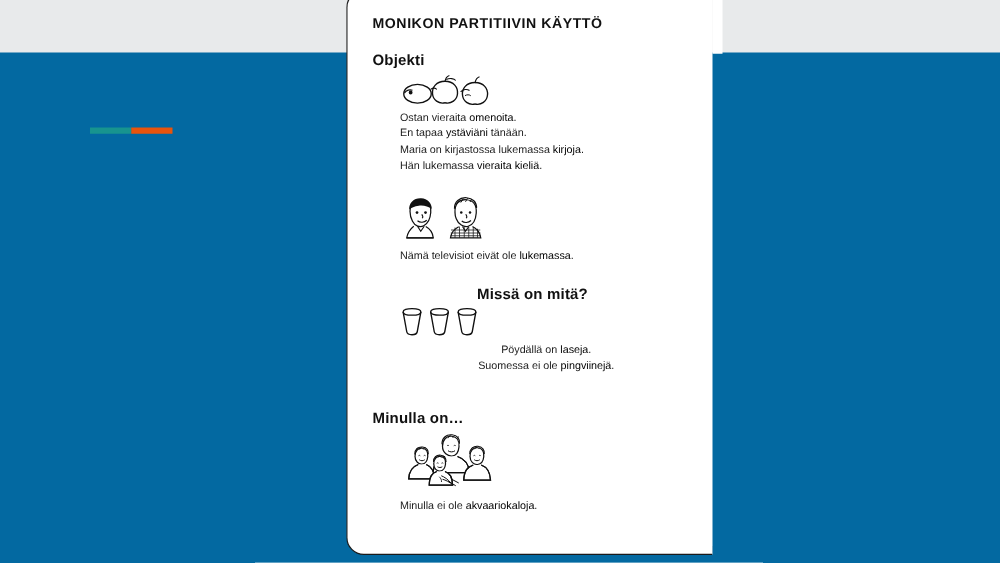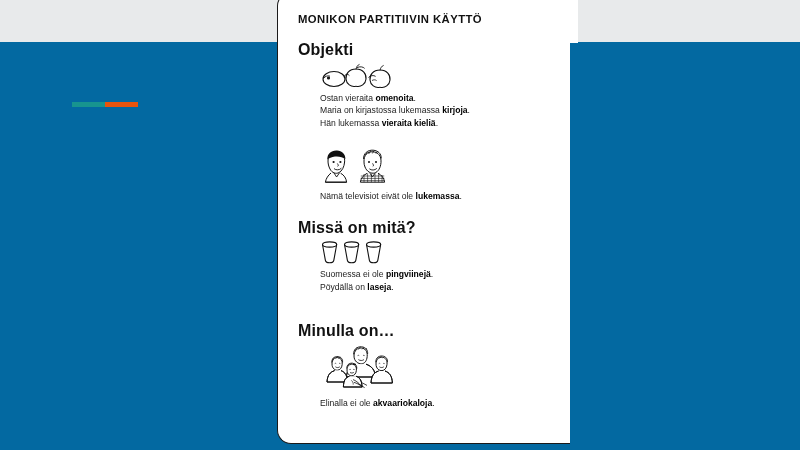--- a/index.html
+++ b/index.html
@@ -86,21 +86,21 @@
     letter-spacing: 0.45px;
     color: #111111;
     margin: 6px 0 0 0;
     line-height: 1.2;
   }
 
   .section {
     margin-top: 15px;
   }
   .section-heading {
-    font-size: 16px;
+    font-size: 12px;
     font-weight: bold;
     color: #111111;
     letter-spacing: 0.15px;
     margin: 0 0 4px 0;
   }
   .section-body {
     padding-left: 22px;
   }
   .figure {
     margin: 0 0 3px 0;
@@ -111,28 +111,28 @@
     padding: 0;
     list-style: none;
   }
   .lines li {
     font-size: 8.6px;
     color: #1c1c1c;
     line-height: 1.48;
     white-space: nowrap;
   }
   .lines li b {
-    font-weight: bold;
+    font-weight: normal;
     color: #000000;
   }
 
   
   #section-objekti { margin-top: 14px; }
   #section-millaisia { margin-top: 17px; }
-  #section-missa { margin-top: 17px; }
+  #section-missa { margin-top: 17px; text-align: center; }
   #section-minulla { margin-top: 28px; }
 
   svg { display: block; }
 </style>
 </head>
 <body>
 
 <div id="slide-canvas">
 
   <div class="gray-band" style="background: rgb(232, 234, 235);"></div>
@@ -162,20 +162,21 @@
             <path d="M37 4.6 C40 3.2 43.2 3.8 44.6 5.4" stroke-width="0.9"></path>
             <path d="M60 7 C53 7 49.5 12 50 17 C50.4 22 55 25.4 60 24.2"></path>
             <path d="M60 7 C67 7 70.5 12 70 17 C69.6 22 65 25.4 60 24.2"></path>
             <path d="M60 7.5 C60.4 5 61.8 3 63.6 2.4" stroke-width="0.9"></path>
             <path d="M48.5 14.5 C50.5 12.4 53.6 12 55.6 13.4" stroke-width="0.9"></path>
             <path d="M52 17.5 C53.6 16.6 55.4 16.6 56.6 17.6" stroke-width="0.8"></path>
           </svg>
         </div>
         <ul class="lines">
           <li><span>Ostan vieraita </span><b>omenoita</b><span>.</span></li>
+          <li><span>En tapaa </span><b>ystäviäni</b><span> tänään.</span></li>
           <li><span>Maria on kirjastossa lukemassa </span><b>kirjoja</b><span>.</span></li>
           <li><span>Hän lukemassa </span><b>vieraita kieliä</b><span>.</span></li>
         </ul>
       </div>
     </div>
 
     <div class="section" id="section-millaisia">
       <div class="section-body">
         <div class="figure">
           <svg width="72" height="40" viewBox="0 0 72 40" fill="none" stroke="#111" stroke-width="1">
@@ -216,22 +217,22 @@
           <svg width="66" height="24" viewBox="0 0 66 24" fill="none" stroke="#111" stroke-width="1.1">
             <path d="M2.5 3.5 L5.4 19.4 C5.7 21 7 21.8 9.6 21.8 C12.2 21.8 13.5 21 13.8 19.4 L16.7 3.5"></path>
             <path d="M2.5 3.5 C2.5 1.8 5.6 0.9 9.6 0.9 C13.6 0.9 16.7 1.8 16.7 3.5 C16.7 5.2 13.6 6.1 9.6 6.1 C5.6 6.1 2.5 5.2 2.5 3.5Z"></path>
             <path d="M24.5 3.5 L27.4 19.4 C27.7 21 29 21.8 31.6 21.8 C34.2 21.8 35.5 21 35.8 19.4 L38.7 3.5"></path>
             <path d="M24.5 3.5 C24.5 1.8 27.6 0.9 31.6 0.9 C35.6 0.9 38.7 1.8 38.7 3.5 C38.7 5.2 35.6 6.1 31.6 6.1 C27.6 6.1 24.5 5.2 24.5 3.5Z"></path>
             <path d="M46.5 3.5 L49.4 19.4 C49.7 21 51 21.8 53.6 21.8 C56.2 21.8 57.5 21 57.8 19.4 L60.7 3.5"></path>
             <path d="M46.5 3.5 C46.5 1.8 49.6 0.9 53.6 0.9 C57.6 0.9 60.7 1.8 60.7 3.5 C60.7 5.2 57.6 6.1 53.6 6.1 C49.6 6.1 46.5 5.2 46.5 3.5Z"></path>
           </svg>
         </div>
         <ul class="lines">
+          <li><span>Pöydällä on </span><b>laseja</b><span>.</span></li>
           <li><span>Suomessa ei ole </span><b>pingviinejä</b><span>.</span></li>
-          <li><span>Pöydällä on </span><b>laseja</b><span>.</span></li>
         </ul>
       </div>
     </div>
 
     <div class="section" id="section-minulla">
       <div class="section-heading">Minulla on…</div>
       <div class="section-body">
         <div class="figure">
           <svg width="80" height="50" viewBox="0 0 80 50" fill="none" stroke="#111" stroke-width="1">
 
@@ -265,19 +266,19 @@
             <path d="M29.4 25.6 C29.8 25.2 30.4 25.2 30.8 25.6 M33.2 25.6 C33.6 25.2 34.2 25.2 34.6 25.6" stroke-width="0.7"></path>
             <path d="M30 28.4 C31 29.2 32.8 29.2 33.8 28.4" stroke-width="0.8"></path>
             <path d="M29.4 32.2 C25.6 33.6 23.6 36 23.4 43 L42 43 C41.8 36.4 40 33.8 36 32.2" fill="#fff"></path>
             <path d="M29.4 32.2 C25.6 33.6 23.6 36 23.4 43 L42 43 C41.8 36.4 40 33.8 36 32.2"></path>
             <path d="M33 35.6 C35.4 36.4 38.4 38.6 41 41.6 M34 38.4 C36.4 39 39.6 40.6 42.6 43" stroke-width="0.8"></path>
             <path d="M38.6 40 L44.6 43.6 M41 38.2 L47 41.4" stroke-width="0.8"></path>
             <path d="M31.4 36.4 C32.6 37.4 33.4 39 33.2 40.6" stroke-width="0.7"></path>
           </svg>
         </div>
         <ul class="lines">
-          <li><span>Elinalla ei ole </span><b>akvaariokaloja</b><span>.</span></li>
+          <li><span>Minulla ei ole </span><b>akvaariokaloja</b><span>.</span></li>
         </ul>
       </div>
     </div>
 
   </div>
 </div>
 
 </body></html>

